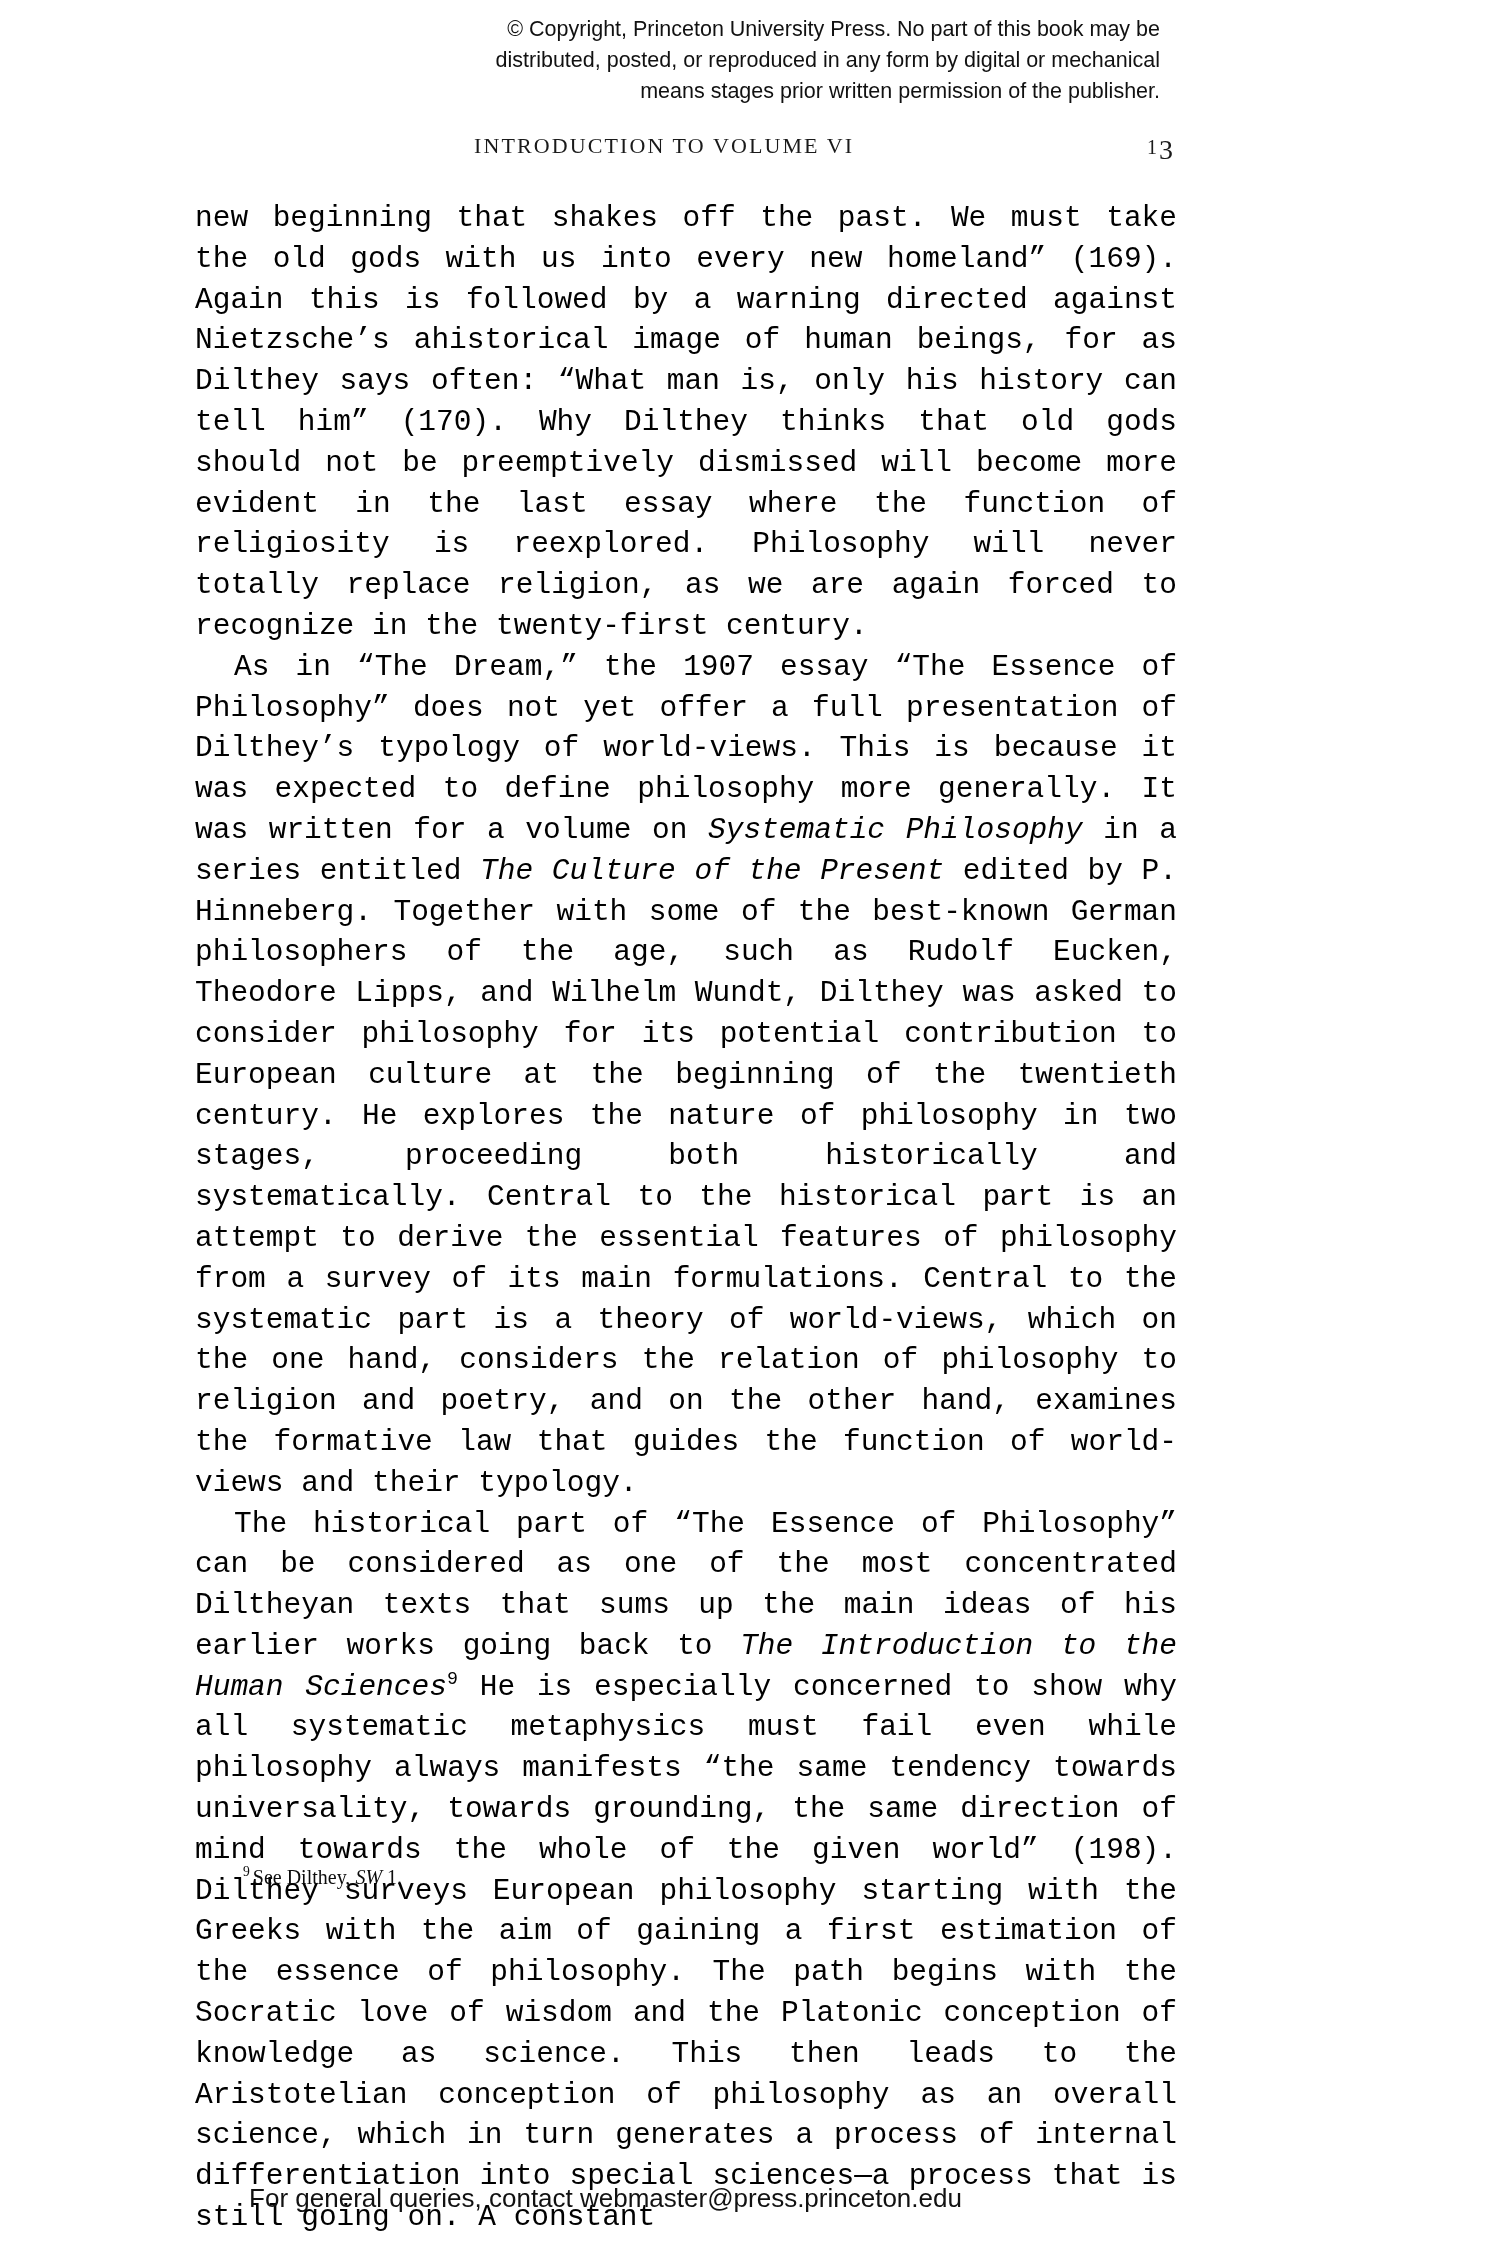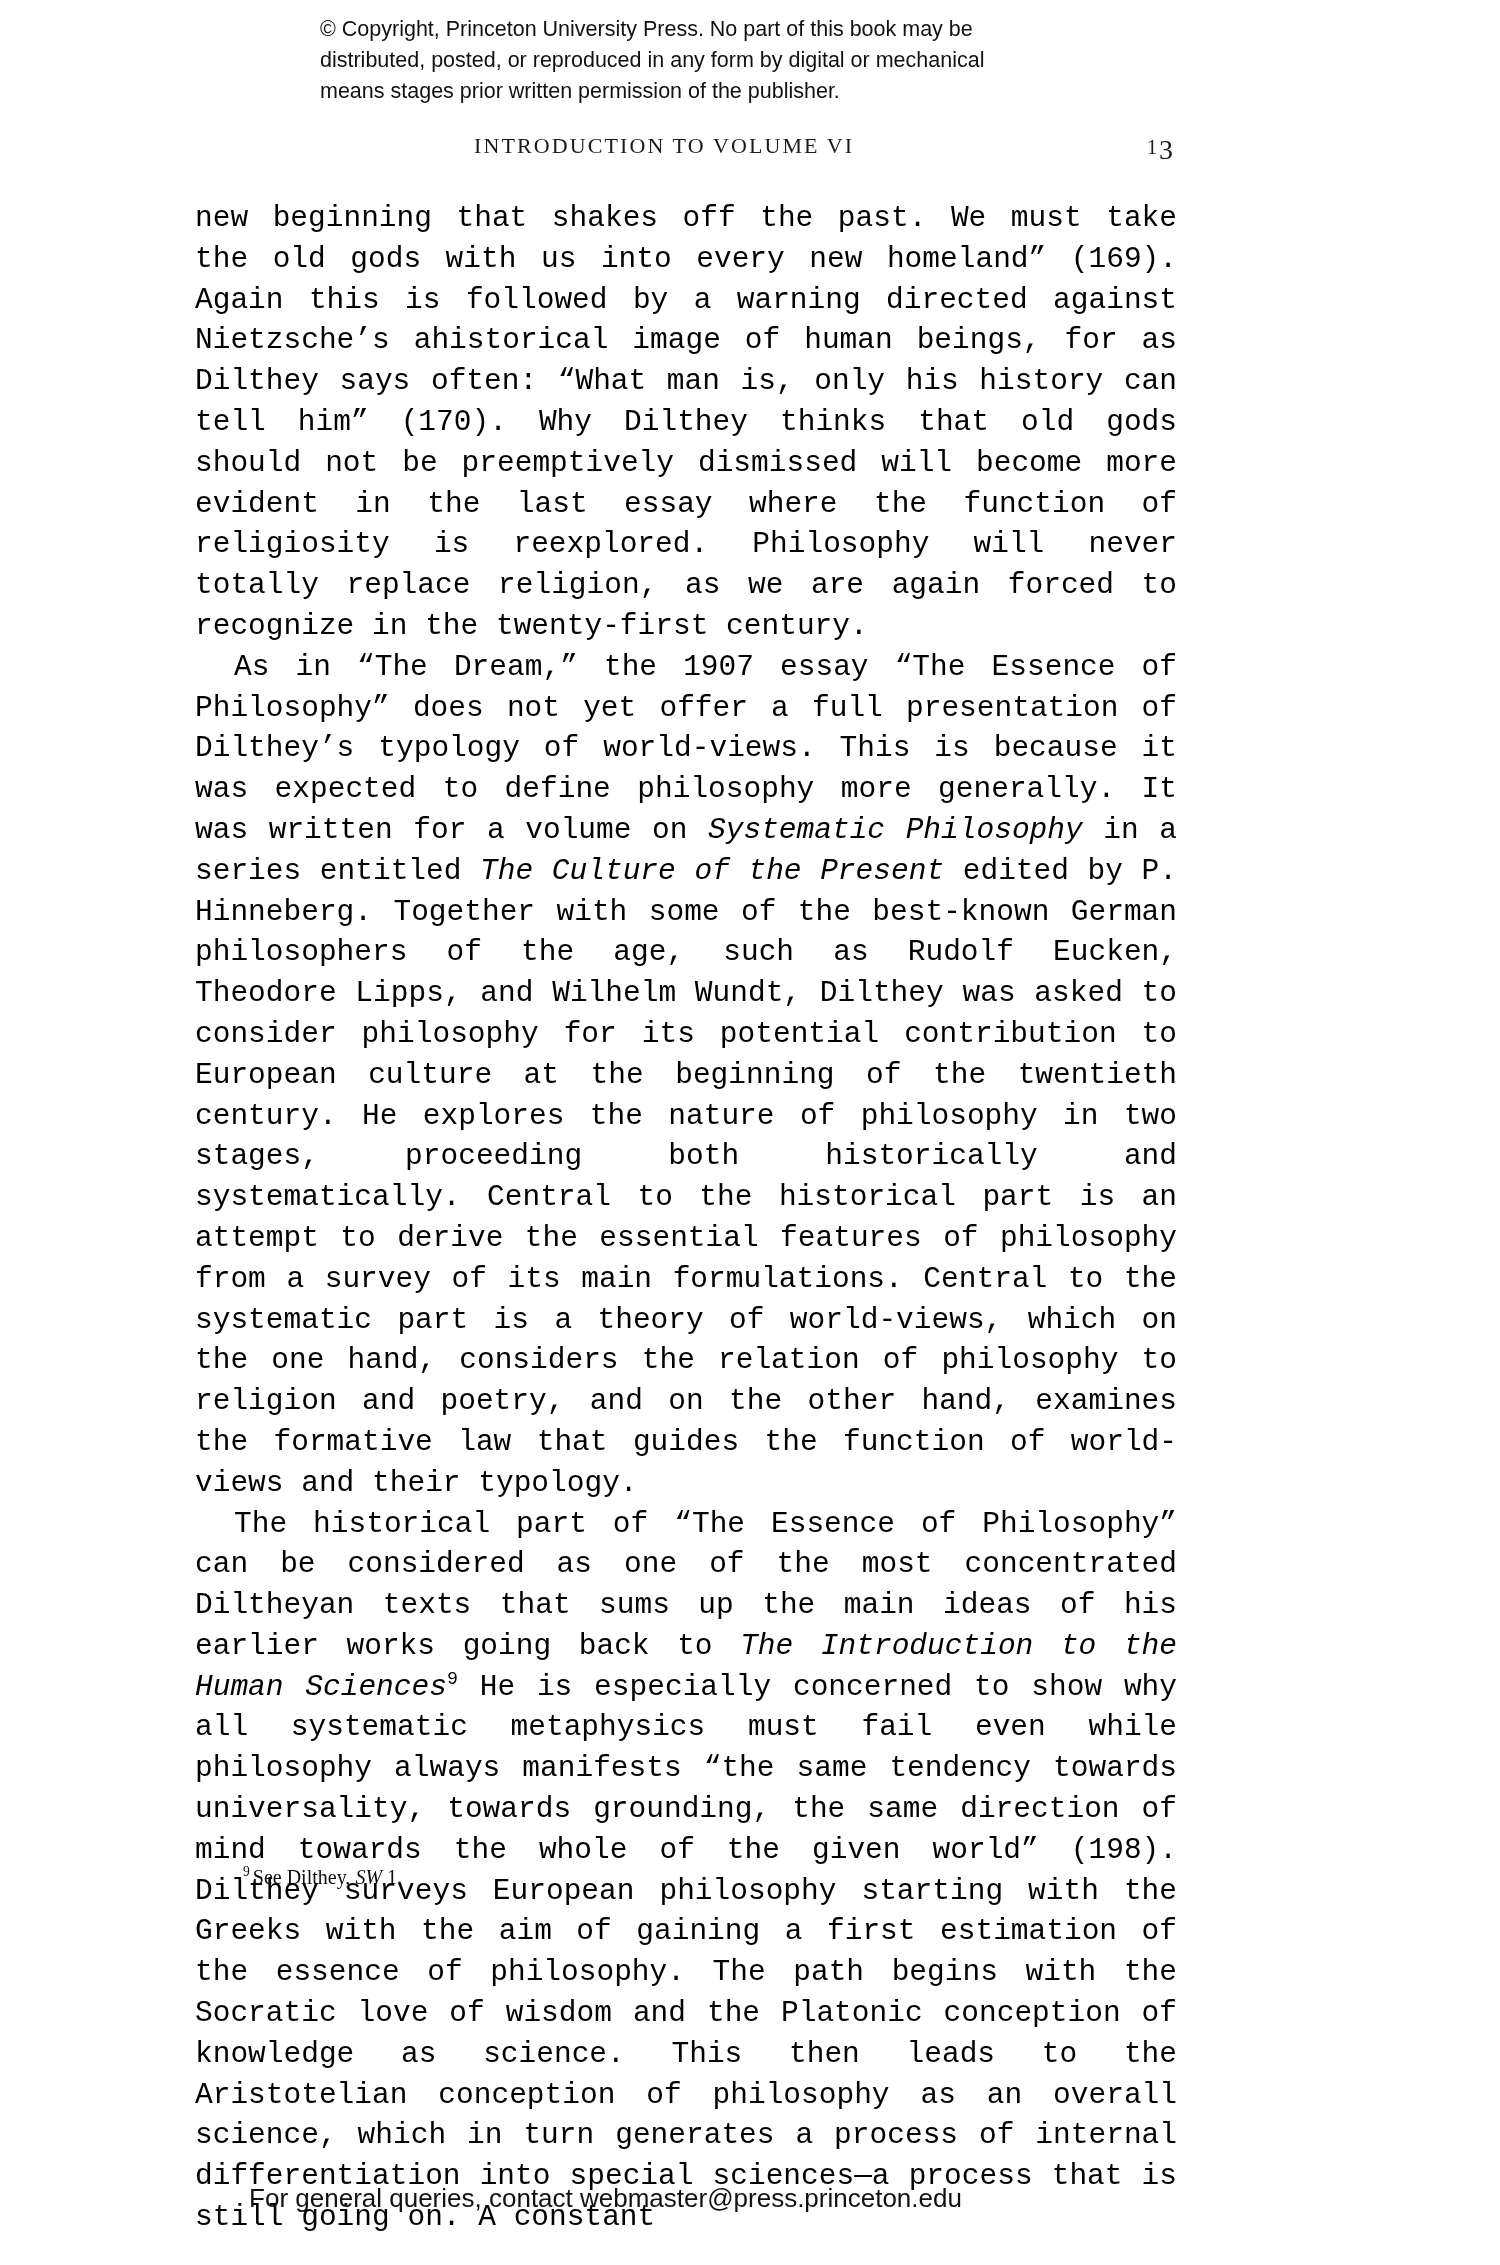--- a/index.html
+++ b/index.html
@@ -19,21 +19,21 @@
   
   .copyright-block {
     position: absolute;
     left: 320px;
     top: 14px;
     width: 840px;
     font-family: "Liberation Sans", sans-serif;
     font-size: 21.5px;
     line-height: 31px;
     color: #111111;
-    text-align: left;
+    text-align: right;
   }
   .copyright-block .cline {
     display: block;
     white-space: nowrap;
   }
 
   
   .running-head {
     position: absolute;
     left: 195px;

